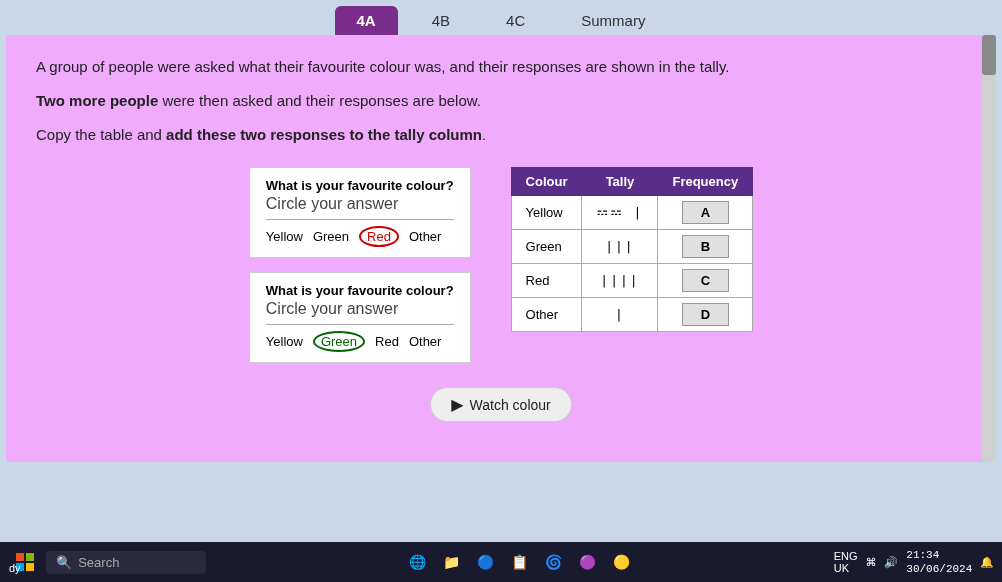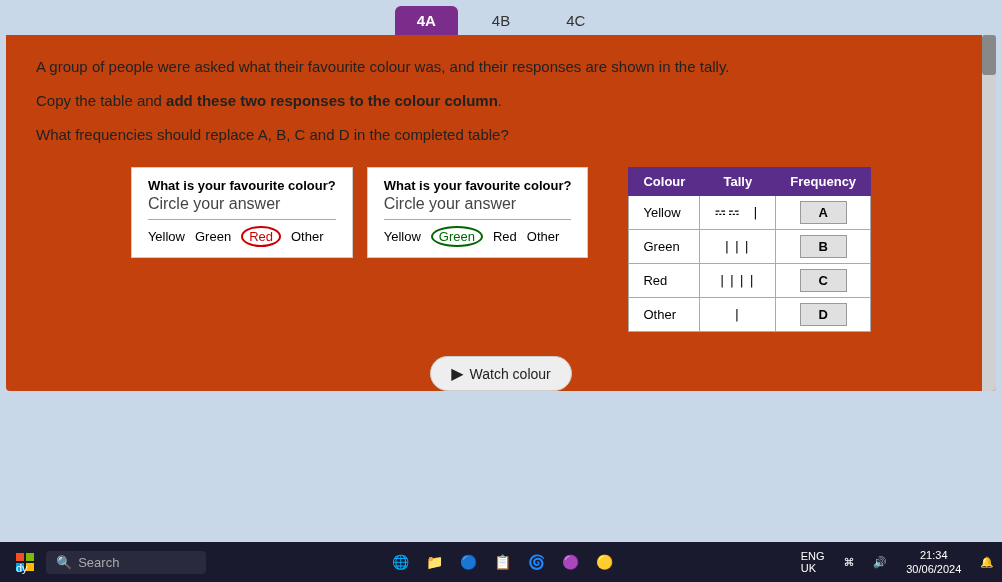--- a/index.html
+++ b/index.html
@@ -30,25 +30,25 @@
       background: transparent;
     }
     .tab.active {
       background: #7b2d8b;
       color: white;
       font-weight: bold;
     }
 
     
     .main-content {
-      background: #c2410c;
+      background: #f0abfc;
       margin: 0 6px 16px 6px;
       border-radius: 0 0 4px 4px;
       padding: 20px 30px 10px 30px;
-      height: 356px;
+      height: 427px;
       position: relative;
       overflow: hidden;
     }
 
     .question-text {
       font-size: 15px;
       color: #222;
       line-height: 1.6;
       margin-bottom: 6px;
     }
@@ -233,70 +233,74 @@
       display: flex;
       align-items: center;
       justify-content: center;
       cursor: pointer;
       font-size: 16px;
       border-radius: 4px;
     }
     .taskbar-right {
       display: flex;
       align-items: center;
-      gap: 19px;
+      gap: 8px;
       margin-left: auto;
       font-size: 11px;
     }
     .time-display {
-      text-align: center;
+      text-align: left;
       line-height: 1.3;
+      font-family: Liberation Mono, monospace;
     }
     .dy-label {
       position: absolute;
       bottom: 8px;
-      left: 12px;
+      left: 5px;
       color: white;
       font-size: 11px;
       padding-left: 4px;
     }
   </style>
 </head>
 <body>
 
 <div class="tab-bar">
   <div class="tab active">
     <span>4A</span>
   </div>
   <div class="tab">
     <span>4B</span>
   </div>
   <div class="tab">
     <span>4C</span>
+  </div>
+  <div class="tab">
+    <span>Summary</span>
   </div>
 </div>
 
 <div class="main-content">
   <div class="scrollbar">
     <div class="scrollbar-thumb"></div>
   </div>
 
   <p class="question-text">
     <span>A group of people were asked what their favourite colour was, and their responses are shown in the tally.</span>
   </p>
   <p class="question-text" style="margin-top:10px;">
-    <span>Copy the table and </span><span class="bold">add these two responses to the colour column</span><span>.</span>
+    <span class="bold">Two more people</span><span> were then asked and their responses are below.</span>
   </p>
   <p class="question-text" style="margin-top:10px;">
-    <span>What frequencies should replace A, B, C and D in the completed table?</span>
+    <span>Copy the table and </span><span class="bold">add these two responses to the tally column</span><span>.</span>
   </p>
 
   <div class="interactive-area">
 
-    <div style="display:flex; flex-direction:row; gap:14px;">
+    <div style="display:flex; flex-direction:column; gap:14px;">
 
       <div class="survey-box">
         <div class="survey-title">What is your favourite colour?</div>
         <div class="survey-sub">Circle your answer</div>
         <div class="survey-options">
           <span>Yellow</span>
           <span>Green</span>
           <span class="circled red-circle">Red</span>
           <span>Other</span>
         </div>

